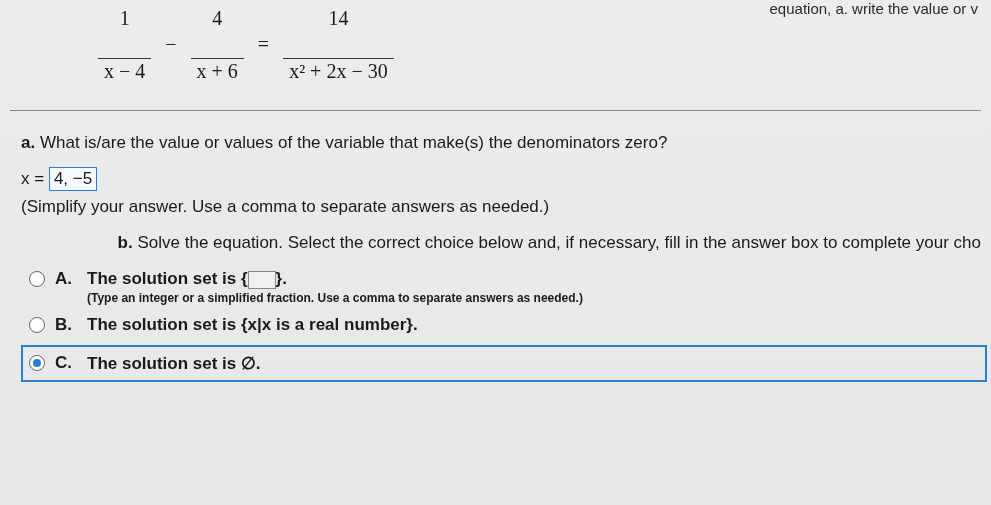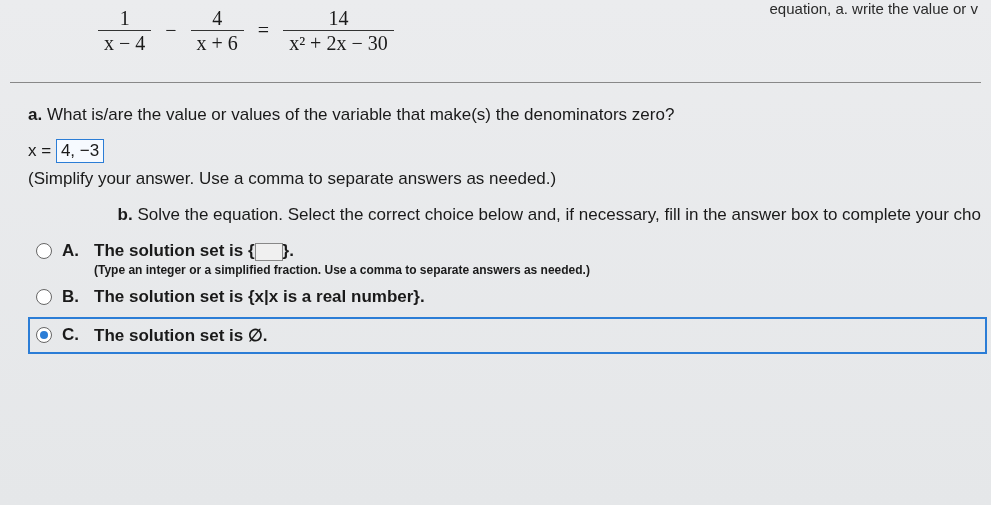--- a/index.html
+++ b/index.html
@@ -35,28 +35,28 @@
       font-size: 20px;
     }
     .frac {
       display: inline-flex;
       flex-direction: column;
       align-items: center;
       line-height: 1.1;
       vertical-align: middle;
     }
     .frac .num { padding: 0 6px 1px 6px; }
-    .frac .den { border-top: 1.5px solid #333; padding: 1px 6px 0 6px; }
+    .frac .den { border-top: 1.5px solid #333; padding: 1px 6px 0 6px; margin-top: 28px; }
     .op { padding: 0 6px; }
     hr.sep {
       border: none;
       border-top: 1px solid #888;
       margin: 28px 0 22px 0;
     }
-    .content { margin-left: 18px; }
+    .content { margin-left: 11px; }
     .qline { margin-bottom: 14px; }
     .answer-line { margin-bottom: 6px; }
     .answer-box {
       border: 1.5px solid #2b7dd6;
       background: #f6faff;
       padding: 1px 4px;
       display: inline-block;
       min-width: 44px;
     }
     .hint { margin-bottom: 16px; }
@@ -130,21 +130,21 @@
   <hr class="sep">
 
   <div class="content">
     <div class="qline">
       <span class="bold">a.</span>
       <span>What is/are the value or values of the variable that make(s) the denominators zero?</span>
     </div>
 
     <div class="answer-line">
       <span>x =</span>
-      <span class="answer-box">4, −3</span>
+      <span class="answer-box">4, −5</span>
     </div>
 
     <div class="hint">(Simplify your answer. Use a comma to separate answers as needed.)</div>
 
     <div class="qb">
       <span class="bold">b.</span>
       <span>Solve the equation. Select the correct choice below and, if necessary, fill in the answer box to complete your cho</span>
     </div>
 
     <div class="choices">

